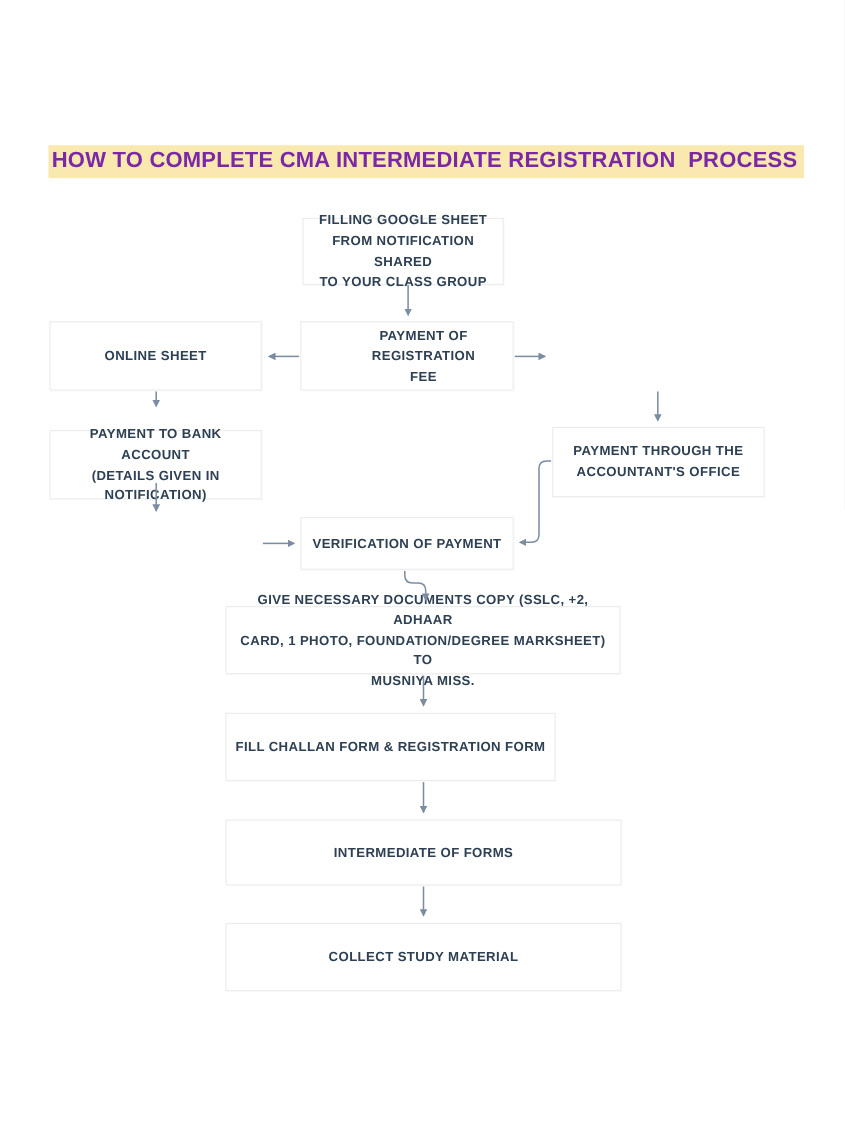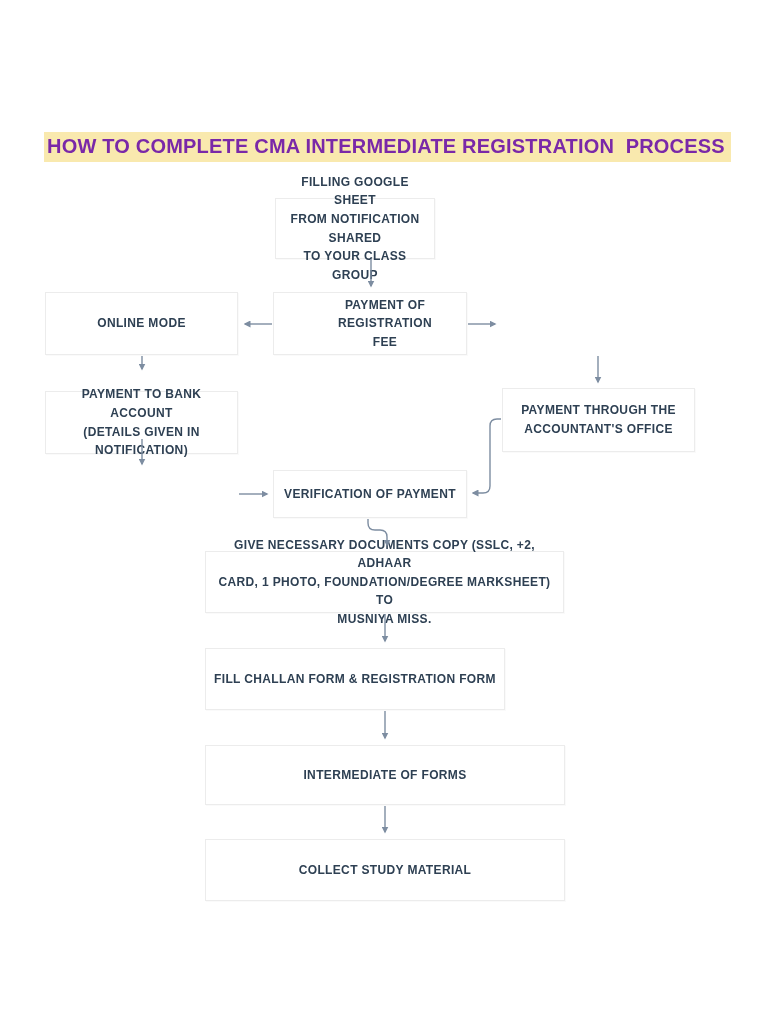--- a/index.html
+++ b/index.html
@@ -55,21 +55,21 @@
     pointer-events:none;
   }
   .connector{
     stroke:var(--connector);
     stroke-width:1.4;
     fill:none;
   }
   .arrowhead{fill:var(--connector);}
 
   
-  #n-filling   {left:275px;top:198px;width:160px;height:61px;}
+  #n-filling   {left:275px;top:198px;width:183px;height:61px;}
   #n-online    {left:45px; top:292px;width:193px;height:63px;}
   #n-payfee    {left:273px;top:292px;width:194px;height:63px;padding-left:38px;}
   #n-offline   {left:502px;top:292px;width:193px;height:63px;}
   #n-bank      {left:45px; top:391px;width:193px;height:63px;}
   #n-accoffice {left:502px;top:388px;width:193px;height:64px;}
   #n-share     {left:45px; top:470px;width:193px;height:48px;}
   #n-verpay    {left:273px;top:470px;width:194px;height:48px;}
   #n-docs      {left:205px;top:551px;width:359px;height:62px;}
   #n-forms     {left:205px;top:648px;width:300px;height:62px;}
   #n-verforms  {left:205px;top:745px;width:360px;height:60px;}
@@ -82,21 +82,21 @@
 
   <div class="doc-title">HOW TO COMPLETE CMA INTERMEDIATE REGISTRATION  PROCESS</div>
 
   <div class="node" id="n-filling">
     <span>FILLING  GOOGLE SHEET
 FROM NOTIFICATION SHARED
 TO YOUR CLASS GROUP</span>
   </div>
 
   <div class="node" id="n-online">
-    <span>ONLINE MODE</span>
+    <span>ONLINE SHEET</span>
   </div>
 
   <div class="node" id="n-payfee">
     <span>PAYMENT OF REGISTRATION
 FEE</span>
   </div>
 
 
   <div class="node" id="n-bank">
     <span>PAYMENT TO BANK ACCOUNT

